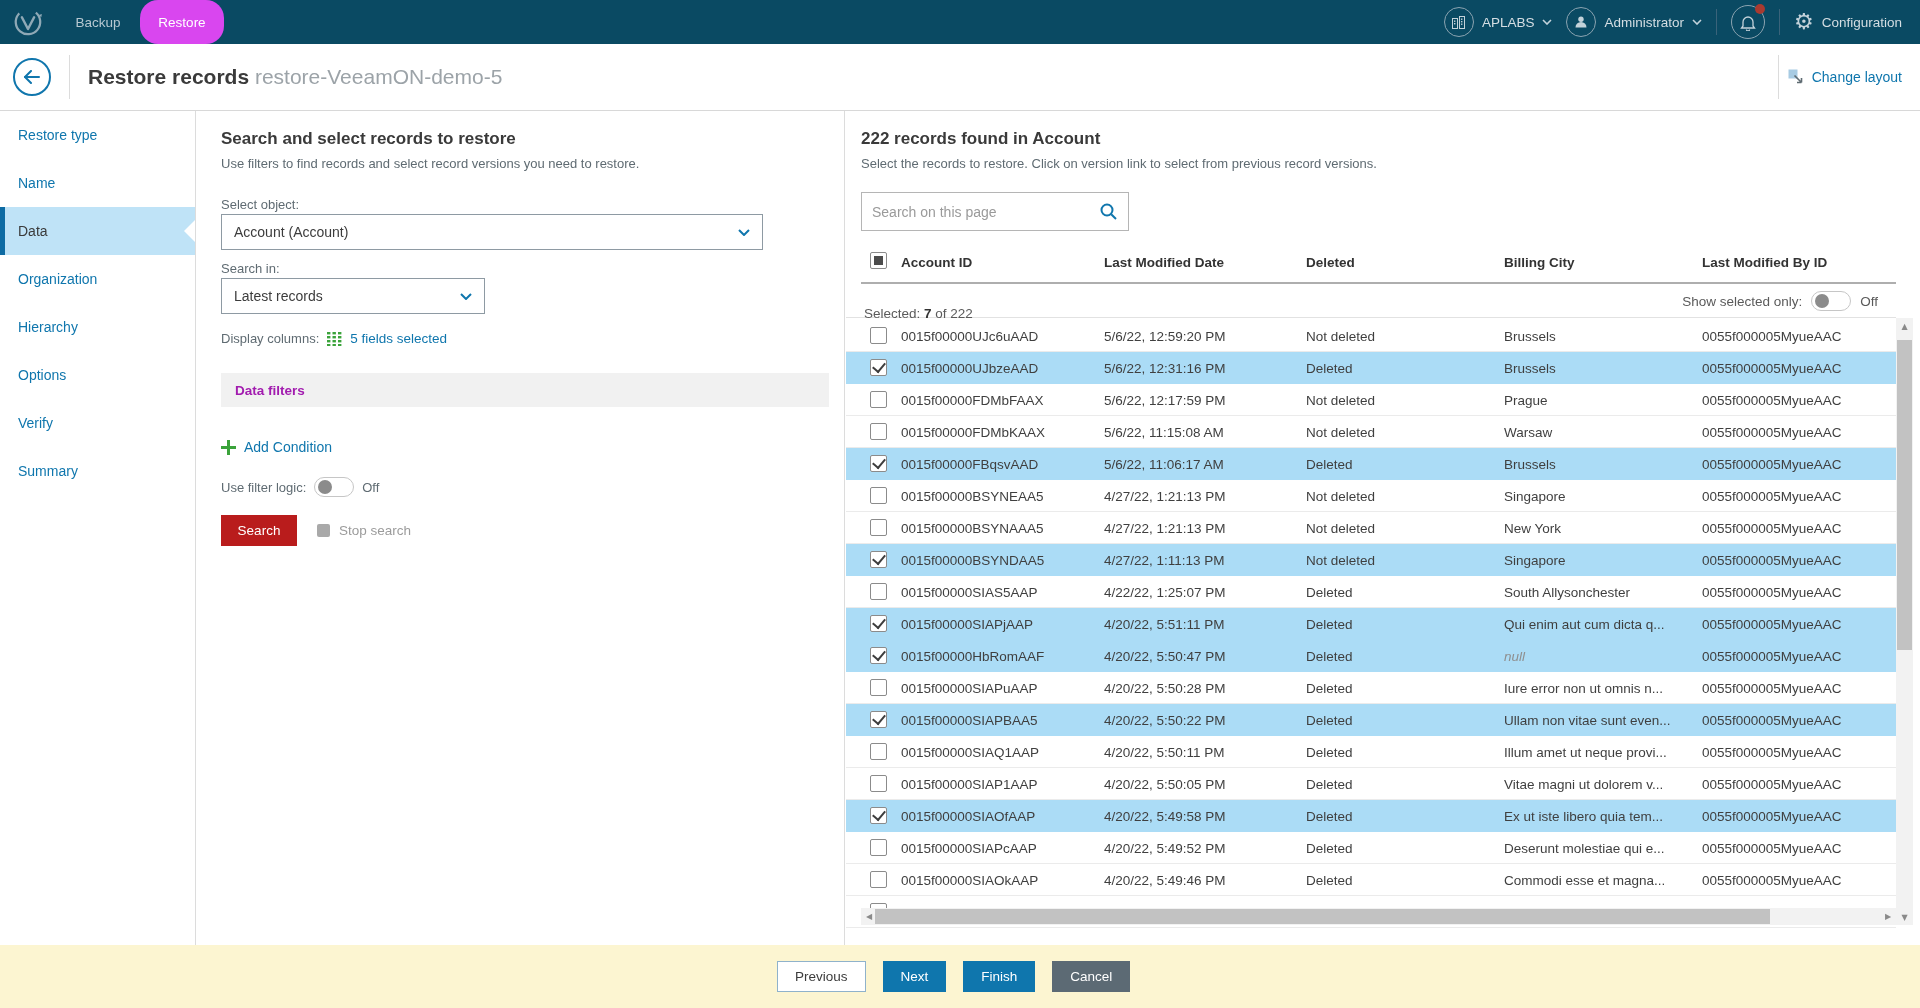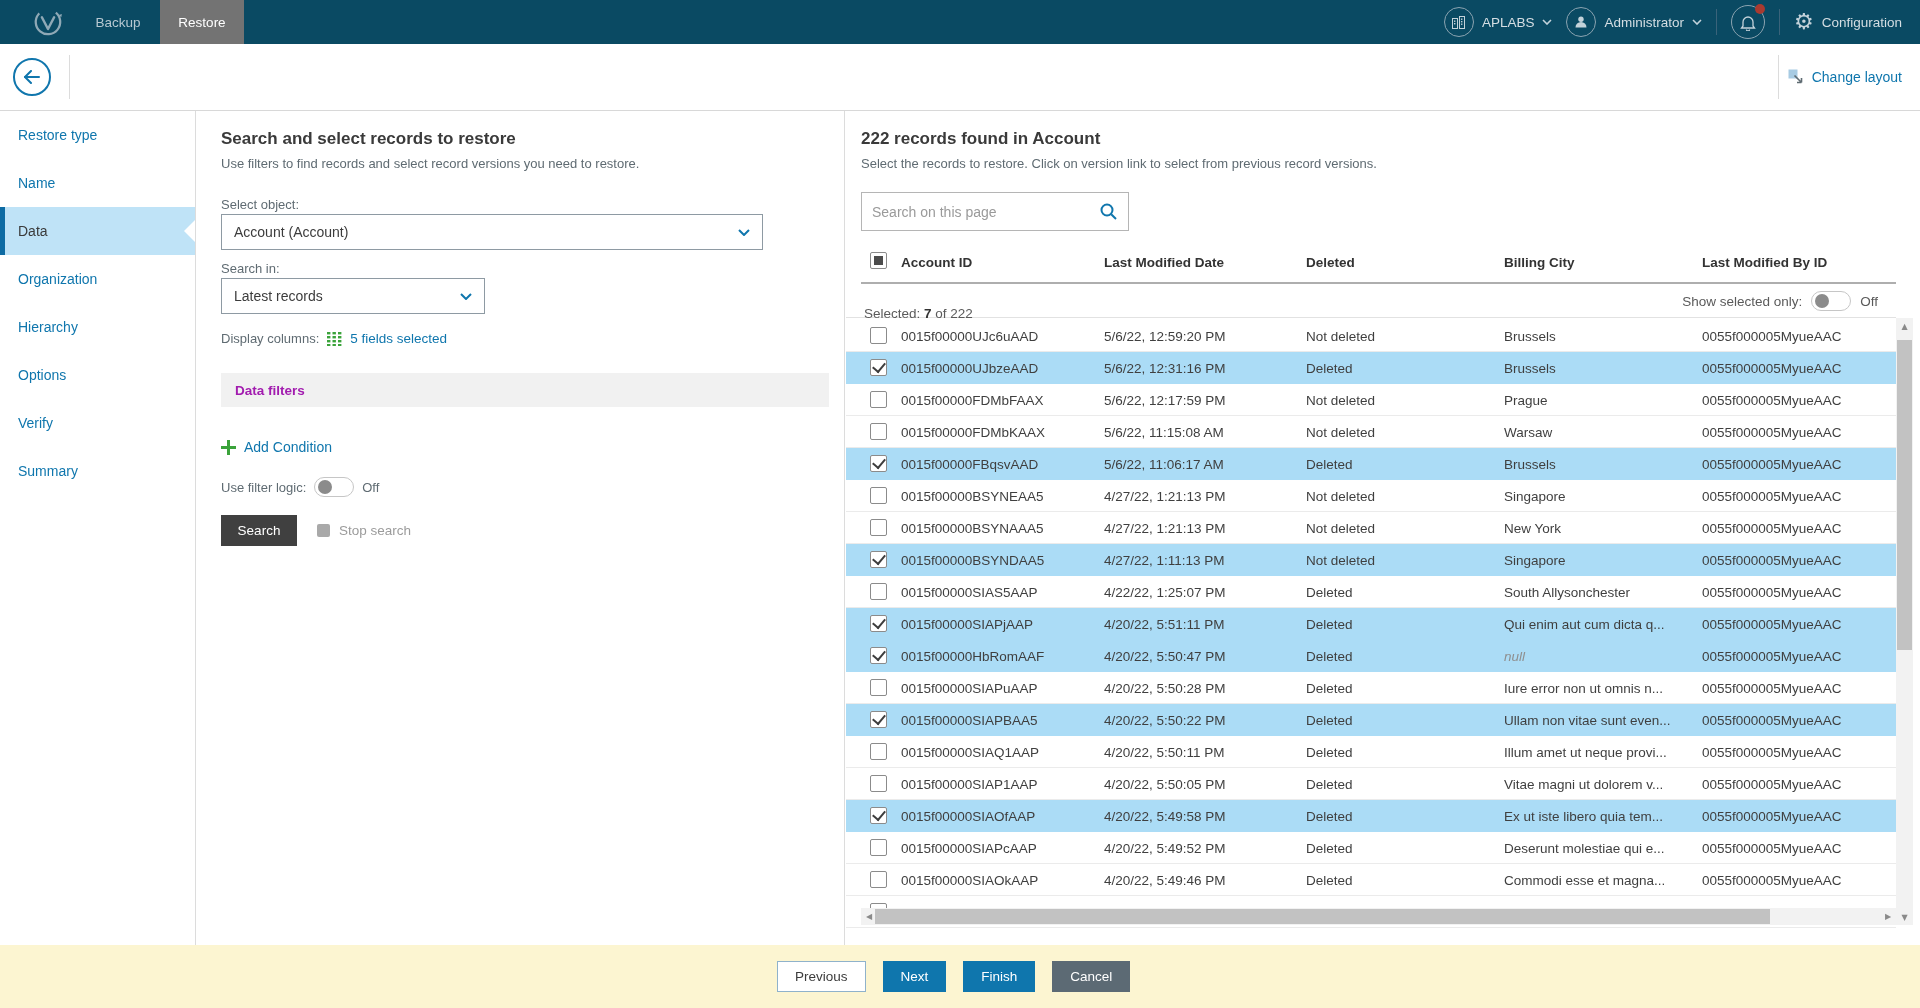--- a/index.html
+++ b/index.html
@@ -3,25 +3,25 @@
 <meta charset="utf-8">
 <style>
   * { margin:0; padding:0; box-sizing:border-box; }
   html,body { width:1920px; height:1008px; }
   body {
     position:relative; overflow:hidden; background:#fff;
     font-family:"Liberation Sans", sans-serif; color:#3f3f3f;
   }
   
   .topbar { position:absolute; top:0; left:0; right:0; height:44px; background:#0a4a63;
-            display:flex; align-items:stretch;padding-left:20px; }
+            display:flex; align-items:stretch; }
   .logo { width:56px; display:flex; align-items:center; justify-content:center; cursor:pointer; }
   .tab { width:84px; display:flex; align-items:center; justify-content:center;
          font-size:13.5px; color:#b7c8d1; cursor:pointer; }
-  .tab.active { background:#737373; color:#fff; }
+  .tab.active { background:#d946ef; color:#fff;border-radius:18px; }
   .topbar-right { margin-left:auto; display:flex; align-items:center; gap:14px;
                   padding-right:18px; font-size:13.5px; color:#d5dee3; }
   .chip { display:flex; align-items:center; gap:8px; cursor:pointer; }
   .circle-icon { width:30px; height:30px; border:1px solid #8ba4b1; border-radius:50%;
                  display:flex; align-items:center; justify-content:center; }
   .vdiv { width:1px; height:26px; background:#3a637a; }
   .bell-wrap { position:relative; width:34px; height:34px; border:1px solid #8ba4b1; border-radius:50%;
                display:flex; align-items:center; justify-content:center; cursor:pointer; }
   .bell-dot { position:absolute; top:-2px; right:-1px; width:10px; height:10px;
               border-radius:50%; background:#a93a30; }
@@ -57,21 +57,21 @@
         padding:0 12px; font-size:14px; color:#3c3c3c; cursor:pointer; }
   .dd .dd-chev { margin-left:auto; }
   .inline-row { display:flex; align-items:center; gap:8px; }
   .link { color:#0f76ad; cursor:pointer; text-decoration:none; }
   .data-filters { width:608px; height:34px; background:#f1f1f1; display:flex; align-items:center;
                   padding-left:14px; font-weight:700; font-size:13.5px; color:#a21caf; }
   .toggle { position:relative; width:40px; height:20px; border:1px solid #c6c6c6; border-radius:10px;
             background:#fff; cursor:pointer; flex:none; }
   .toggle .knob { position:absolute; left:3px; top:2px; width:14px; height:14px; border-radius:50%;
                   background:#8b8b8b; }
-  .btn-search { width:76px; height:31px; background:#404040; color:#fff; border:none;
+  .btn-search { width:76px; height:31px; background:#b91c1c; color:#fff; border:none;
                 font-size:13.5px; font-family:inherit; cursor:pointer; }
   .stop-icon { width:13px; height:13px; background:#a9a9a9; border-radius:2px; display:inline-block; }
   .disabled-label { color:#9b9b9b; font-size:13.5px; }
   
   .panel-results { position:absolute; left:846px; top:0; right:0; bottom:0; }
   .page-search { position:absolute; left:15px; top:81px; width:268px; height:39px;
                  border:1px solid #b5b5b5; display:flex; align-items:center; padding:0 10px; }
   .page-search input { border:none; outline:none; flex:1; font-size:14px; font-family:inherit; color:#3f3f3f; }
   .page-search input::placeholder { color:#9a9a9a; }
   .thead { position:absolute; left:0; top:135px; width:1050px; height:36px; }
@@ -181,20 +181,24 @@
 </header>
 
 <div class="titlebar">
   <button class="back-btn">
     <svg width="18" height="14" viewBox="0 0 18 14" fill="none" stroke="#1076ad" stroke-width="2" stroke-linecap="round" stroke-linejoin="round">
       <path d="M8 1 L2 7 L8 13"></path>
         <path d="M2 7 H16"></path>
     </svg>
   </button>
   <div class="tdiv"></div>
+  <h1>
+    <span>Restore records</span>
+    <span class="subtitle">restore-VeeamON-demo-5</span>
+  </h1>
   <div class="tdiv-right"></div>
   <a class="change-layout">
     <svg width="16" height="16" viewBox="0 0 16 16">
       <rect x="0.5" y="0.5" width="9" height="9" fill="#a7cbe3"></rect>
       <path d="M6.5 6.5 L13.5 13.5 M13.5 13.5 v-4.5 M13.5 13.5 h-4.5" stroke="#5f6b72" stroke-width="1.6" fill="none"></path>
     </svg>
     <span>Change layout</span>
   </a>
 </div>
 

